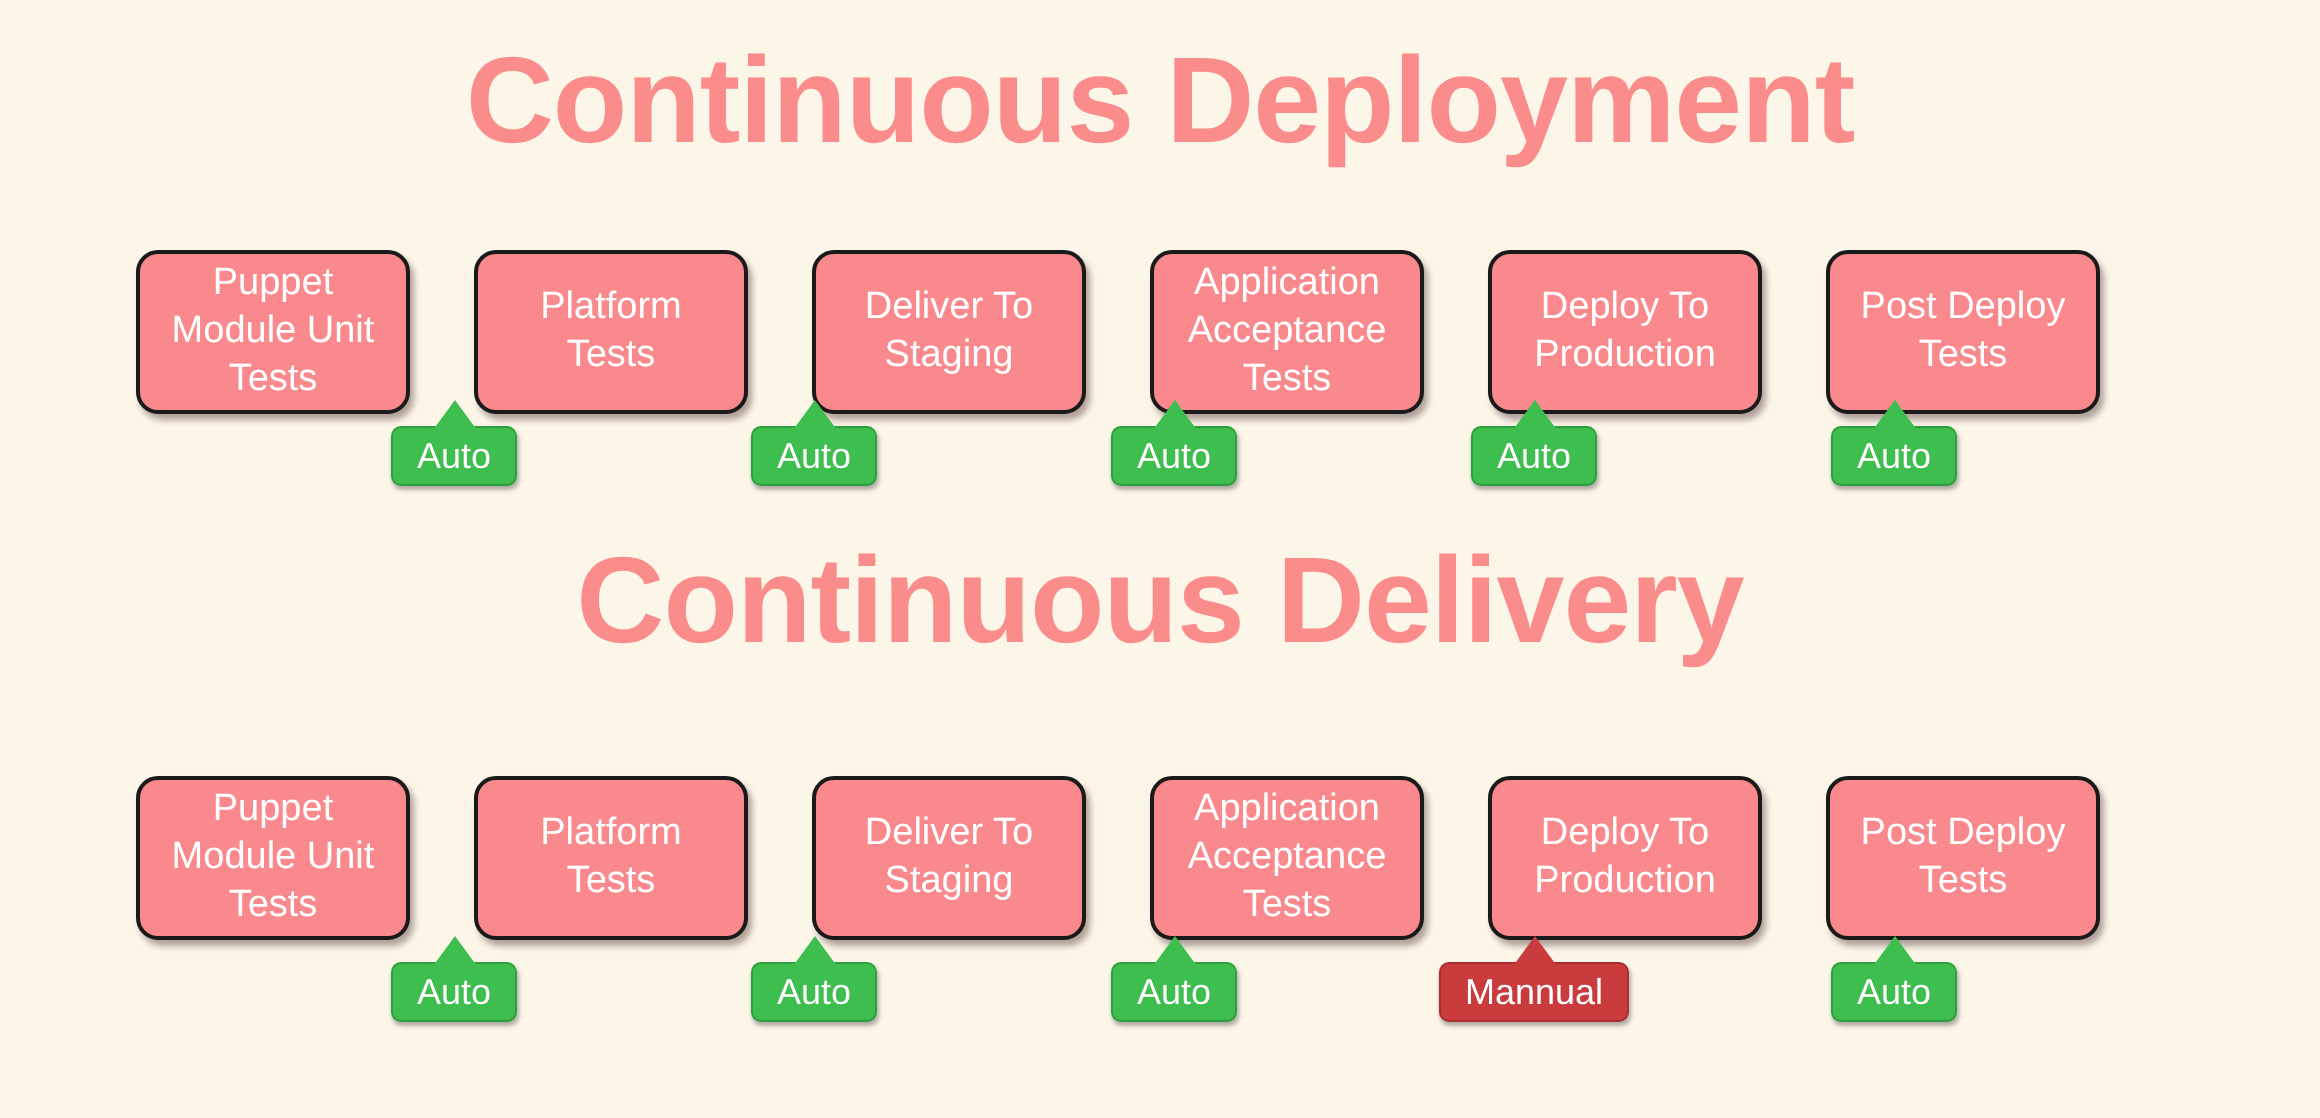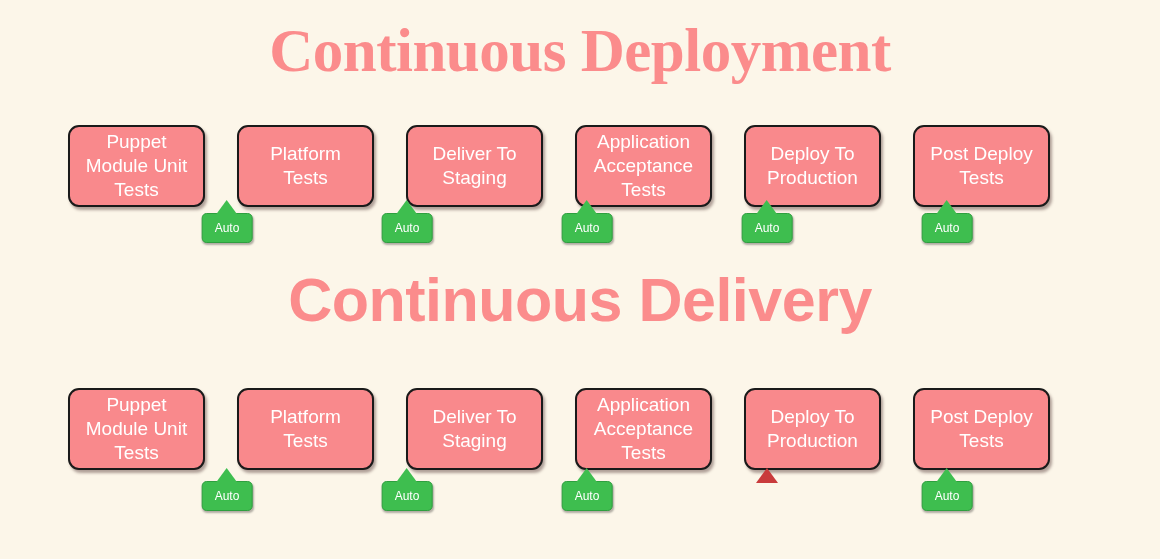--- a/index.html
+++ b/index.html
@@ -20,21 +20,21 @@
     left: 0;
     width: 100%;
     margin: 0;
     text-align: center;
     font-size: 61px;
     line-height: 1.0;
     font-weight: bold;
     color: var(--title, #FB8C8C);
     letter-spacing: -0.5px;
   }
-  #title-deployment { top: 20px; font-family: Liberation Serif, serif; }
+  #title-deployment { top: 20px; }
   #title-delivery   { top: 270px; }
 
   .stage-row {
     position: absolute;
     left: 68px;
     display: flex;
     gap: 32px;
   }
   #row-deployment { top: 125px; }
   #row-delivery   { top: 388px; }
@@ -78,21 +78,21 @@
     box-sizing: border-box;
     height: 30px;
     padding: 0 12px;
     display: flex;
     align-items: center;
     justify-content: center;
     background: var(--auto-fill, #3EBE4F);
     border: 1.5px solid var(--auto-border, #2E9F3F);
     border-radius: 5px;
     color: var(--badge-text, #FFFFFF);
-    font-size: 12px;
+    font-size: 18px;
     white-space: nowrap;
     box-shadow: 1px 2px 2px rgba(0, 0, 0, 0.3);
   }
   .badge.manual .tri  { border-bottom-color: var(--manual-fill, #C93B3C); }
   .badge.manual .pill {
     background: var(--manual-fill, #C93B3C);
     border-color: var(--manual-border, #A62F30);
   }
   .r1 { top: 200px; }
   .r2 { top: 468px; }
@@ -197,19 +197,20 @@
   <div class="badge auto r2 c1">
     <div class="tri"></div>
     <div class="pill">Auto</div>
   </div>
   <div class="badge auto r2 c2">
     <div class="tri"></div>
     <div class="pill">Auto</div>
   </div>
   <div class="badge manual r2 c3">
     <div class="tri"></div>
+    <div class="pill">Mannual</div>
   </div>
   <div class="badge auto r2 c4">
     <div class="tri"></div>
     <div class="pill">Auto</div>
   </div>
 
 </div>
 
 </body></html>

